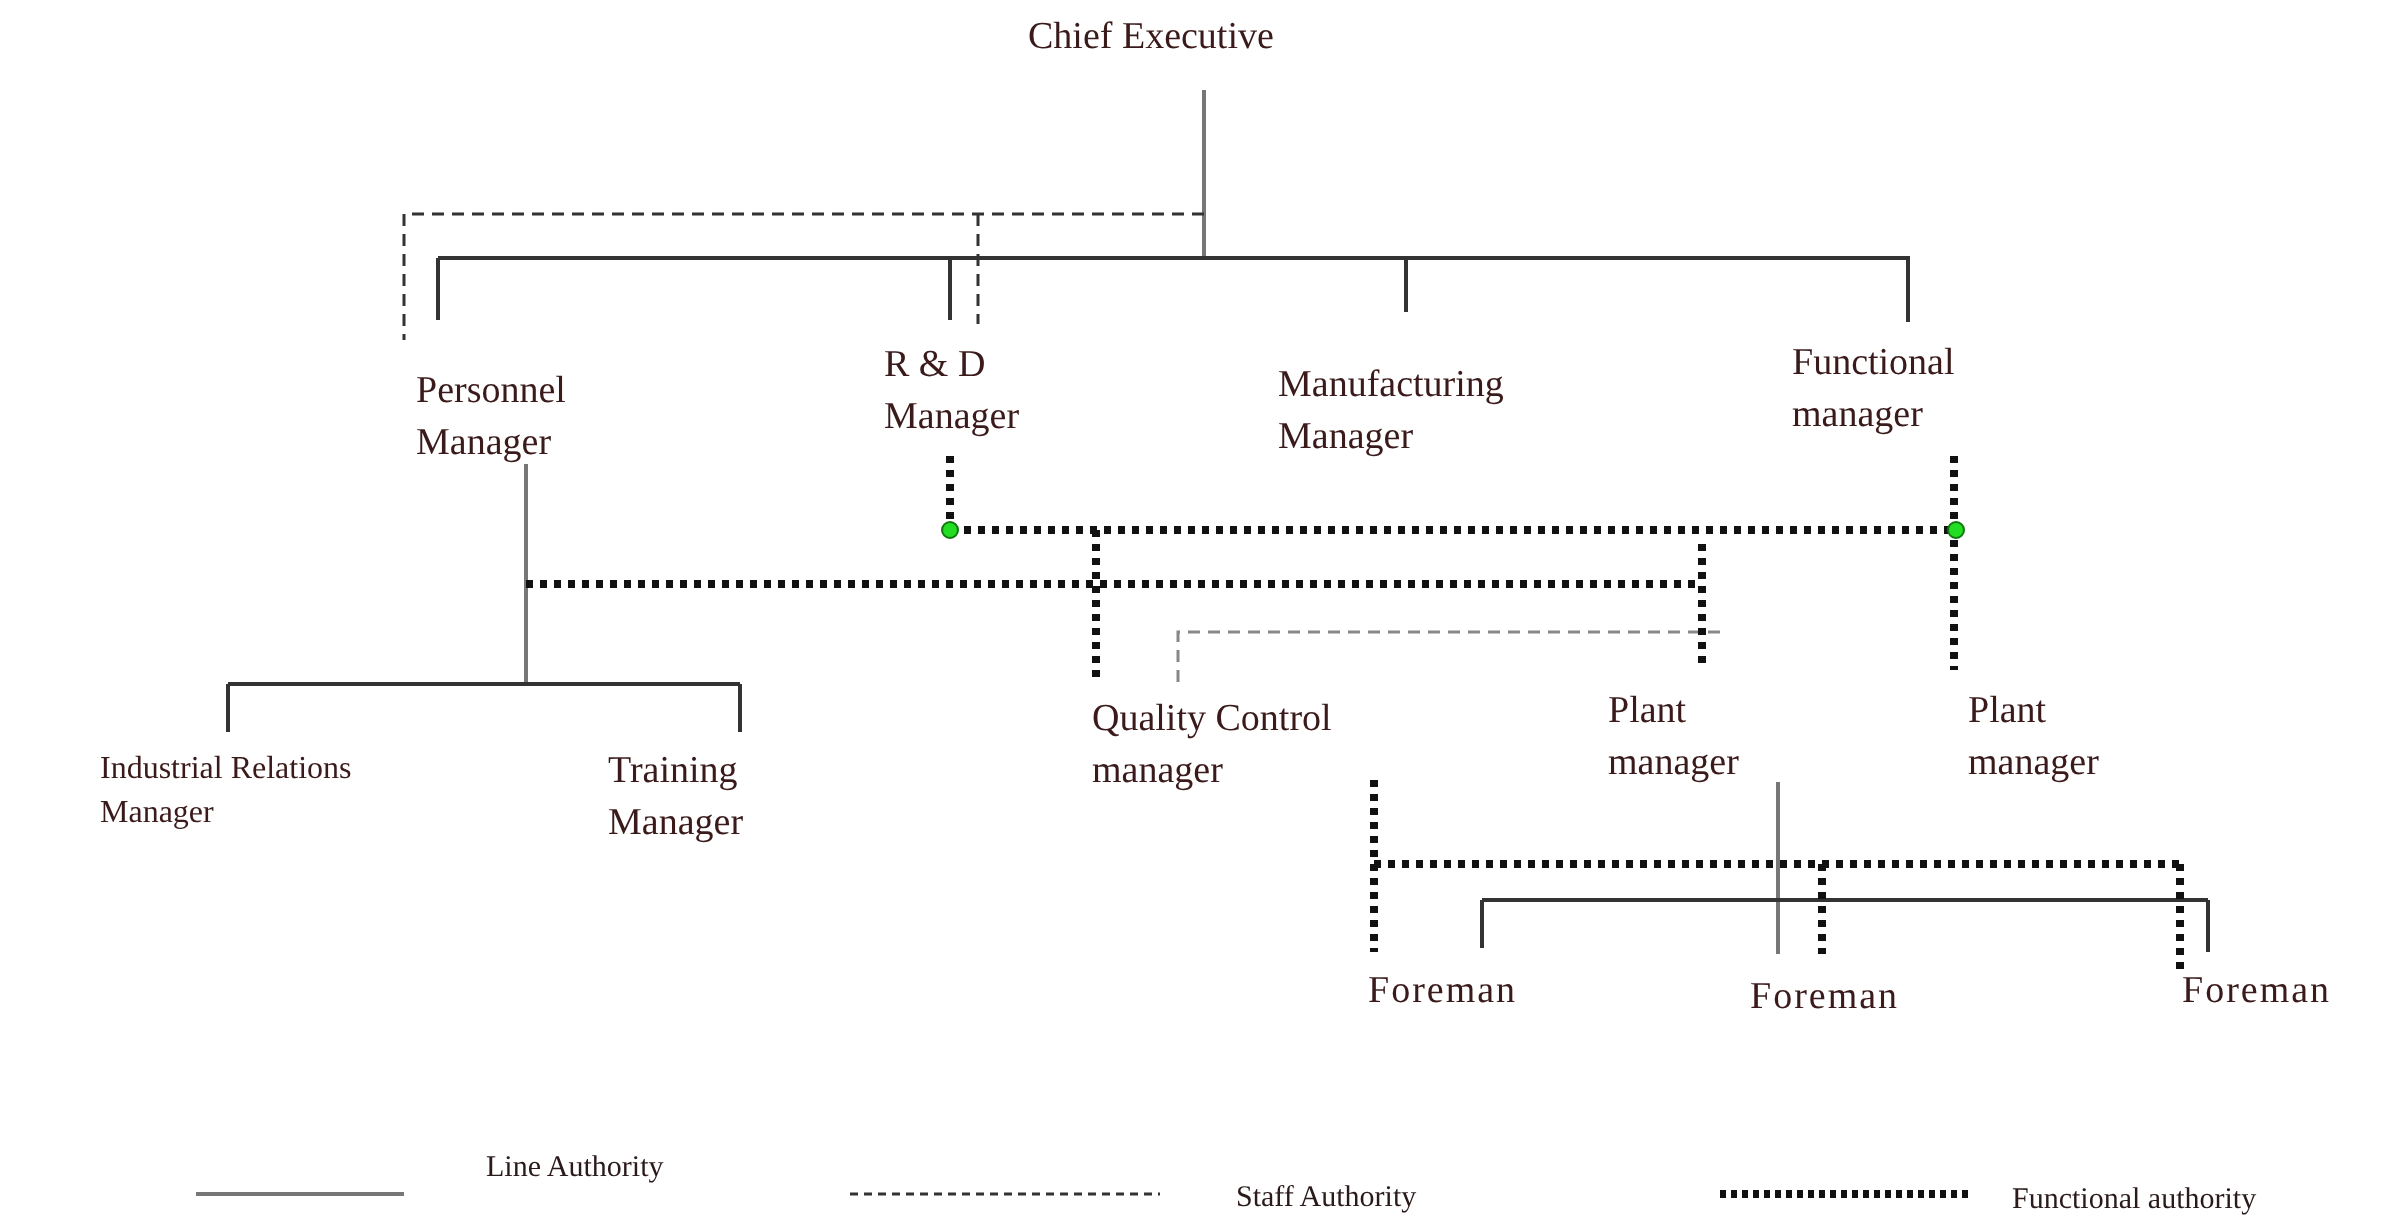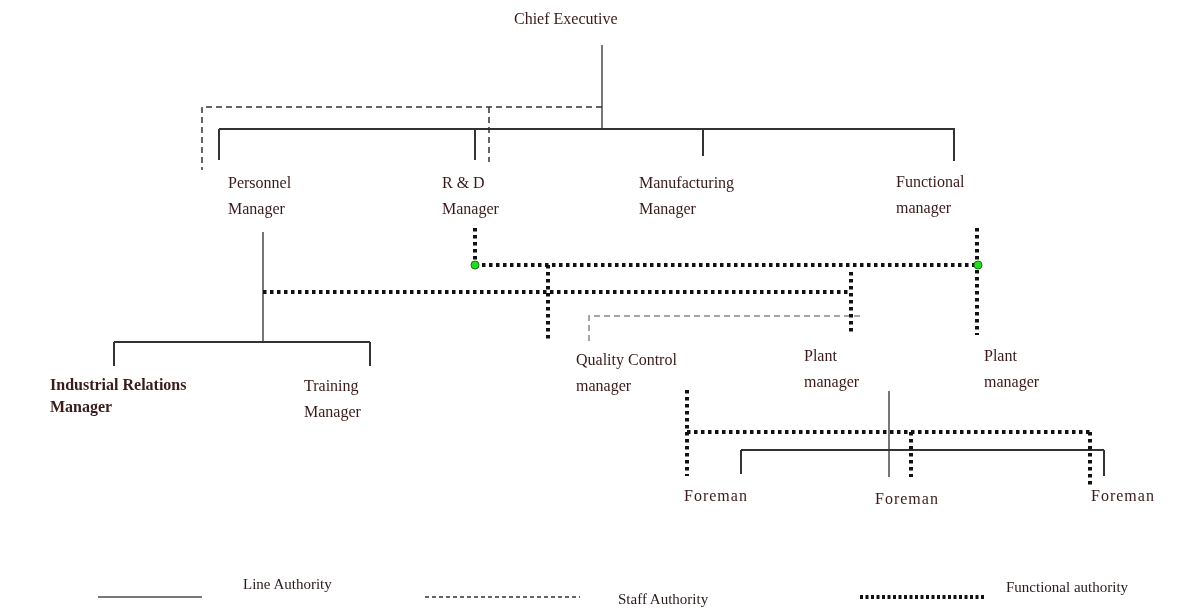--- a/index.html
+++ b/index.html
@@ -1,20 +1,20 @@
 <!DOCTYPE html>
 <html><head>
 <meta charset="utf-8">
 <style>
   html, body { margin: 0; padding: 0; background: #ffffff; }
   body { width: 1198px; height: 616px; position: relative; overflow: hidden;
          font-family: "Liberation Serif", "DejaVu Serif", serif; }
   #chart { position: absolute; left: 0; top: 0; width: 1198px; height: 616px; }
-  .lbl { position: absolute; color: #3a1a1a; font-size: 16px; line-height: 26px; white-space: nowrap; }
-  .lbl.small { font-size: 16px; line-height: 22px; font-weight: bold; }
+  .lbl { position: absolute; color: #3a1a1a; font-size: 19px; line-height: 26px; white-space: nowrap; }
+  .lbl.small { font-size: 16px; line-height: 22px; }
   .lbl.legend { font-size: 15px; line-height: 20px; color: #2a1a1a; }
   .line { stroke: #333; stroke-width: 2; fill: none; }
   .line-grey { stroke: #777; stroke-width: 2; fill: none; }
   .staff { stroke: #333; stroke-width: 1.5; stroke-dasharray: 6 4; fill: none; }
   .staff-grey { stroke: #888; stroke-width: 1.5; stroke-dasharray: 6 4; fill: none; }
   .func { stroke: #111; stroke-width: 4; stroke-dasharray: 3.5 3.5; fill: none; }
   .node-dot { fill: #22dd22; stroke: #117711; stroke-width: 1; }
 </style>
 </head>
 <body>
@@ -63,51 +63,51 @@
 
   <g>
     <line class="line-grey" x1="98" y1="597" x2="202" y2="597"></line>
     <line class="staff" x1="425" y1="597" x2="580" y2="597" style="stroke-dasharray:4 3"></line>
     <line class="func" x1="860" y1="597" x2="985" y2="597" style="stroke-dasharray:3 2.5"></line>
   </g>
 </svg>
 
 <div class="lbl" style="left:514px;top:6px;">Chief Executive</div>
 
-<div class="lbl" style="left:208px;top:170px;margin-left:20px;">
+<div class="lbl" style="left:208px;top:183px;">
   <div>Personnel</div>
   <div>Manager</div>
 </div>
 
 <div class="lbl" style="left:442px;top:170px;">
   <div>R &amp; D</div>
   <div>Manager</div>
 </div>
 
-<div class="lbl" style="left:639px;top:170px;font-family:Liberation Serif, serif;">
+<div class="lbl" style="left:639px;top:180px;font-family:Liberation Serif, serif;">
   <div>Manufacturing</div>
   <div>Manager</div>
 </div>
 
 <div class="lbl" style="left:896px;top:169px;">
   <div>Functional</div>
   <div>manager</div>
 </div>
 
 <div class="lbl small" style="left:50px;top:374px;">
   <div>Industrial Relations</div>
   <div>Manager</div>
 </div>
 
 <div class="lbl" style="left:304px;top:373px;">
   <div>Training</div>
   <div>Manager</div>
 </div>
 
-<div class="lbl" style="left:546px;top:347px;margin-left:30px;">
+<div class="lbl" style="left:546px;top:347px;">
   <div>Quality Control</div>
   <div>manager</div>
 </div>
 
 <div class="lbl" style="left:804px;top:343px;">
   <div>Plant</div>
   <div>manager</div>
 </div>
 
 <div class="lbl" style="left:984px;top:343px;">
@@ -115,14 +115,14 @@
   <div>manager</div>
 </div>
 
 <div class="lbl" style="left:684px;top:483px;letter-spacing:1px;">Foreman</div>
 <div class="lbl" style="left:875px;top:486px;letter-spacing:1px;">Foreman</div>
 <div class="lbl" style="left:1091px;top:483px;letter-spacing:1px;">Foreman</div>
 
 <div>
   <div class="lbl legend" style="left:243px;top:574px;">Line Authority</div>
   <div class="lbl legend" style="left:618px;top:589px;">Staff Authority</div>
-  <div class="lbl legend" style="left:1006px;top:577px;">Functional authority</div>
+  <div class="lbl legend" style="left:1006px;top:590px;">Functional authority</div>
 </div>
 
 </body></html>

